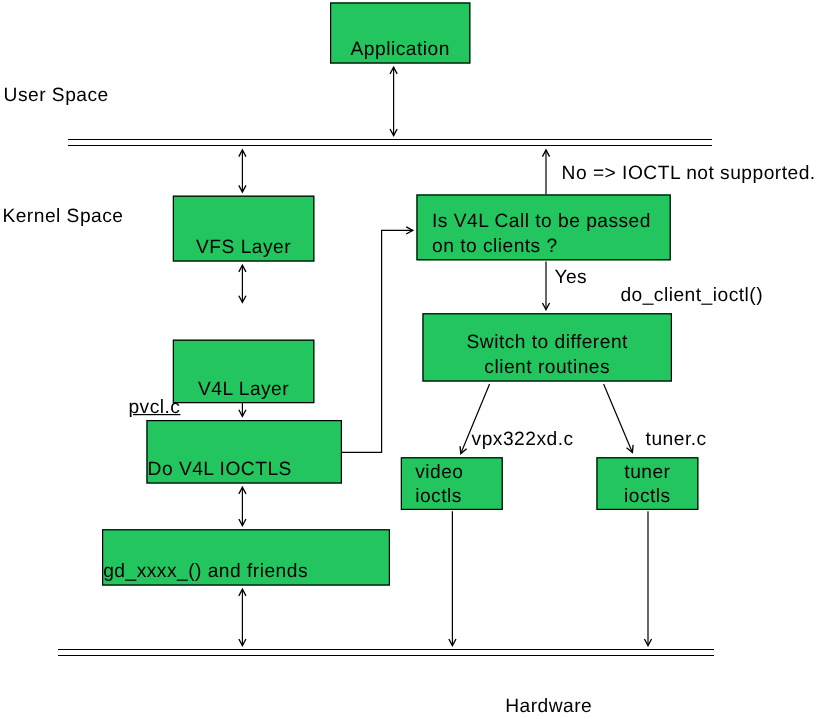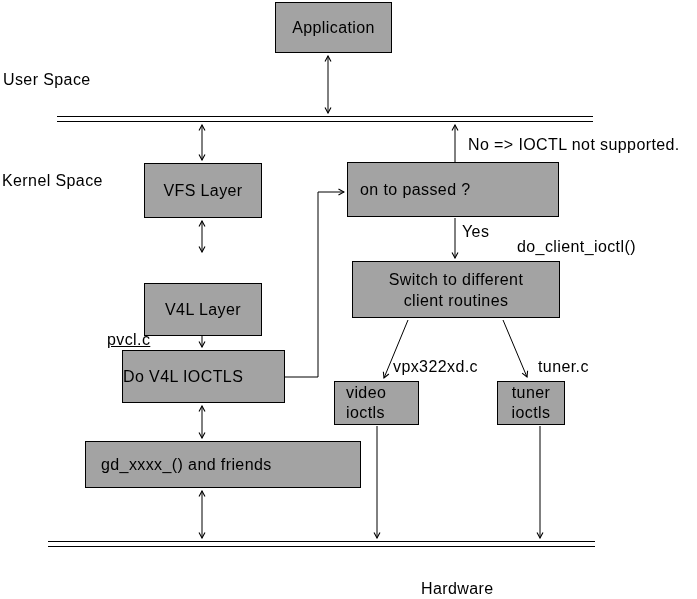--- a/index.html
+++ b/index.html
@@ -2,22 +2,22 @@
 <html><head>
 <meta charset="utf-8">
 <style>
   html,body{margin:0;padding:0;background:#fff;}
   #diagram{
     position:relative;width:697px;height:599px;background:#ffffff;
     font-family:"Liberation Sans",sans-serif;color:#000;overflow:hidden;
   }
   #connectors{position:absolute;left:0;top:0;width:697px;height:599px;pointer-events:none;}
   .box{
-    position:absolute;box-sizing:border-box;border:1px solid #000;background:#a3a3a3;
-    display:flex;flex-direction:column;justify-content:center;
+    position:absolute;box-sizing:border-box;border:1px solid #000;background:#22c55e;
+    display:flex;flex-direction:column;justify-content:flex-end;
     font-size:16px;letter-spacing:0.4px;line-height:21px;white-space:nowrap;
   }
   .box.center{align-items:center;text-align:center;}
   .box.left{align-items:flex-start;}
   .label{
     position:absolute;font-size:16px;letter-spacing:0.4px;white-space:nowrap;line-height:18px;
   }
   .smallbox{line-height:20px;}
 </style>
 </head>
@@ -74,39 +74,40 @@
   </div>
 
   <div class="box center" style="left:144px;top:255px;width:118px;height:53px;margin-top:28px;">
     <span>V4L Layer</span>
   </div>
 
   <div class="box left" style="left:122px;top:350px;width:163px;height:53px;padding-left:0;">
     <span>Do V4L IOCTLS</span>
   </div>
 
-  <div class="box left" style="left:85px;top:441px;width:276px;height:47px;padding-left:15px;">
+  <div class="box left" style="left:85px;top:441px;width:240px;height:47px;">
     <span>gd_xxxx_() and friends</span>
   </div>
 
   <div class="box left" style="left:347px;top:162px;width:212px;height:55px;padding-left:12px;">
-    <span>on to passed ?</span>
+    <span>Is V4L Call to be passed</span>
+    <span>on to clients ?</span>
   </div>
 
   <div class="box center" style="left:352px;top:261px;width:208px;height:57px;">
     <span>Switch to different</span>
     <span>client routines</span>
   </div>
 
   <div class="box left smallbox" style="left:334px;top:381px;width:85px;height:44px;padding-left:11px;">
     <span>video</span>
     <span>ioctls</span>
   </div>
 
-  <div class="box center smallbox" style="left:497px;top:381px;width:68px;height:44px;">
+  <div class="box center smallbox" style="left:497px;top:381px;width:85px;height:44px;">
     <span>tuner</span>
     <span>ioctls</span>
   </div>
 
   <div class="label" style="left:468px;top:136px;">No =&gt; IOCTL not supported.</div>
   <div class="label" style="left:462px;top:223px;">Yes</div>
   <div class="label" style="left:517px;top:238px;">do_client_ioctl()</div>
   <div class="label" style="left:107px;top:331px;text-decoration:underline;">pvcl.c</div>
   <div class="label" style="left:393px;top:358px;">vpx322xd.c</div>
   <div class="label" style="left:538px;top:358px;">tuner.c</div>

